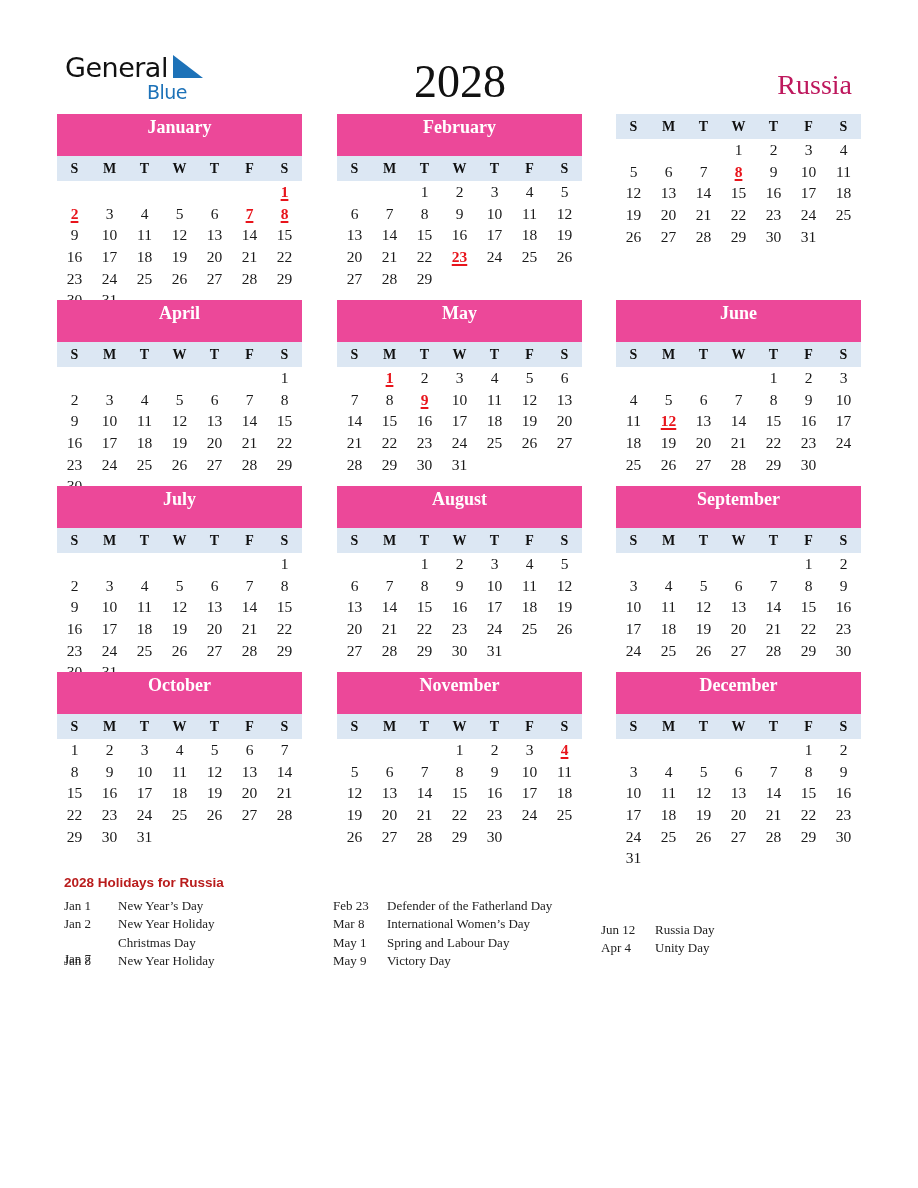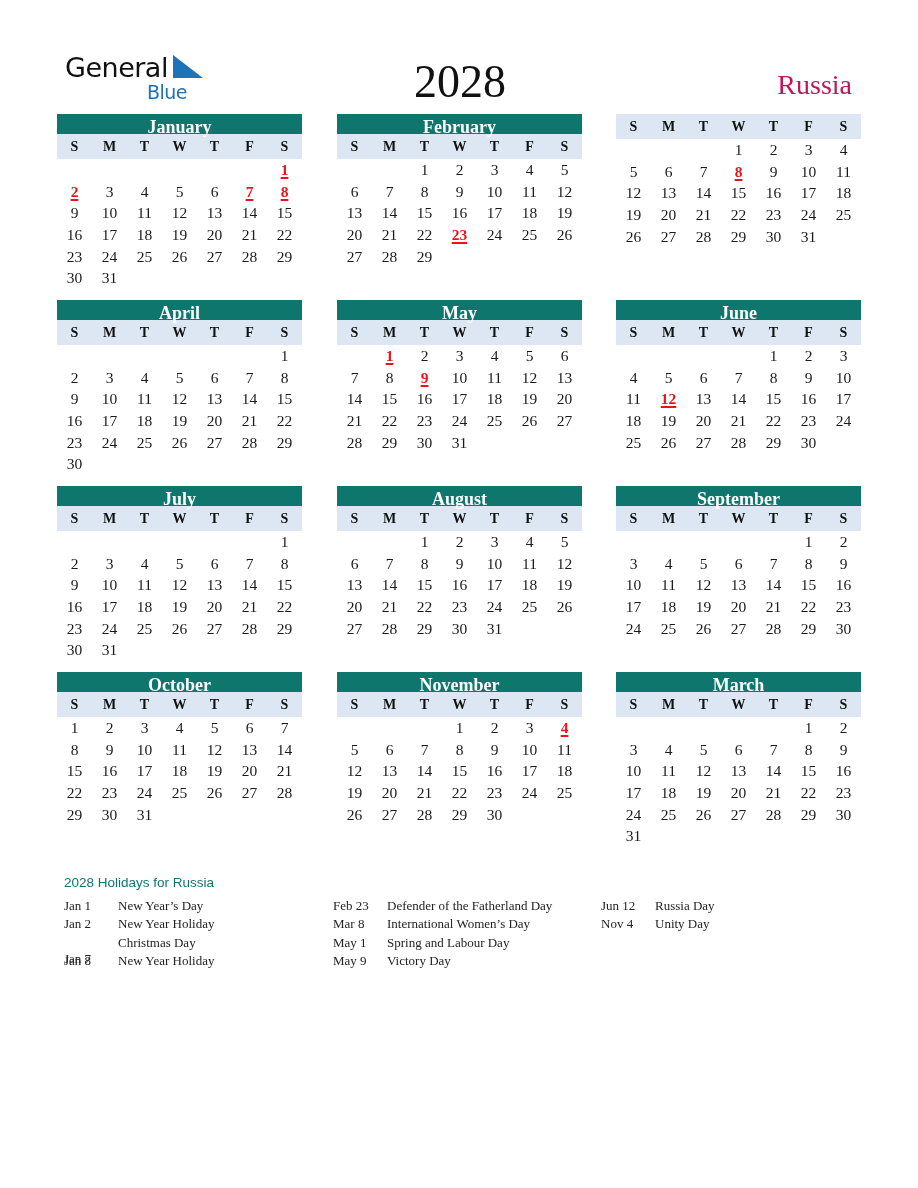--- a/index.html
+++ b/index.html
@@ -11,31 +11,31 @@
   .logo-blue { position:absolute; left:82px; top:24px; font-family:"DejaVu Sans","Liberation Sans",sans-serif;
                font-size:19px; color:#1d72b8; line-height:32px; letter-spacing:-0.5px; }
   .logo-tri { position:absolute; left:108px; top:3px; width:0; height:0;
               border-left:30px solid transparent; border-bottom:23px solid #1d72b8; transform:scaleX(-1); }
   .year { position:absolute; left:360px; top:56px; width:200px; text-align:center;
           font-family:"Liberation Serif","DejaVu Serif",serif; font-size:46px; color:#111; line-height:52px; }
   .country { position:absolute; right:66px; top:68px; font-family:"Liberation Serif","DejaVu Serif",serif;
              font-size:28px; color:#be185d; line-height:34px; }
 
   .month { position:absolute; width:245px; }
-  .month-head { height:20px; background:#0f766e; color:#ffffff; text-align:center;
+  .month-head { height:42px; background:#ec4899; color:#ffffff; text-align:center;
                 font-family:"Liberation Serif","DejaVu Serif",serif; font-weight:bold; font-size:18px; line-height:27px; }
   .wk-row { height:25px; background:#dce7f3; display:flex; }
   .wk { flex:1; text-align:center; font-family:"Liberation Serif","DejaVu Serif",serif; font-weight:bold;
         font-size:14px; line-height:25px; color:#111; }
   .dates { display:grid; grid-template-columns:repeat(7, 1fr); grid-auto-rows:21.7px; }
   .d { text-align:center; font-family:"Liberation Serif","DejaVu Serif",serif; font-size:15.5px; line-height:22px; color:#1a1a1a; }
   .d.hol { color:#e8141b; font-weight:bold; text-decoration:underline; text-decoration-thickness:2px; text-underline-offset:2px; }
 
   .hol-title { position:absolute; left:64px; top:875px; font-family:"Liberation Sans","DejaVu Sans",sans-serif;
-               font-weight:normal; font-size:13.5px; color:#0f766e; }
+               font-weight:bold; font-size:13.5px; color:#b91c1c; }
   .hol-col { position:absolute; top:897px; }
   .hol-item { height:18.3px; display:flex; font-family:"Liberation Serif","DejaVu Serif",serif; font-size:13px; color:#222; line-height:18px; white-space:nowrap; }
   .hol-date { display:inline-block; }
   .hol-name { display:inline-block; }
 </style>
 </head>
 <body>
 
 <div class="logo">
   <span class="logo-general">General</span>
@@ -566,21 +566,21 @@
         <div class="d">24</div>
         <div class="d">25</div>
         <div class="d">26</div>
         <div class="d">27</div>
         <div class="d">28</div>
         <div class="d">29</div>
         <div class="d">30</div>
       </div>
     </div>
     <div class="month" style="left: 616px; top: 672px;">
-      <div class="month-head">March</div>
+      <div class="month-head">December</div>
       <div class="wk-row">
         <div class="wk">S</div>
         <div class="wk">M</div>
         <div class="wk">T</div>
         <div class="wk">W</div>
         <div class="wk">T</div>
         <div class="wk">F</div>
         <div class="wk">S</div>
       </div>
       <div class="dates">
@@ -655,23 +655,23 @@
       </div>
       <div class="hol-item">
         <span class="hol-date" style="width: 54px;">May 1</span>
         <span class="hol-name">Spring and Labour Day</span>
       </div>
       <div class="hol-item">
         <span class="hol-date" style="width: 54px;">May 9</span>
         <span class="hol-name">Victory Day</span>
       </div>
     </div>
-    <div class="hol-col" style="left: 601px;">
+    <div class="hol-col" style="left: 601px; margin-top: 24px;">
       <div class="hol-item">
         <span class="hol-date" style="width: 54px;">Jun 12</span>
         <span class="hol-name">Russia Day</span>
       </div>
       <div class="hol-item">
-        <span class="hol-date" style="width: 54px;">Nov 4</span>
+        <span class="hol-date" style="width: 54px;">Apr 4</span>
         <span class="hol-name">Unity Day</span>
       </div>
     </div>
   </div>
 
 </body></html>

